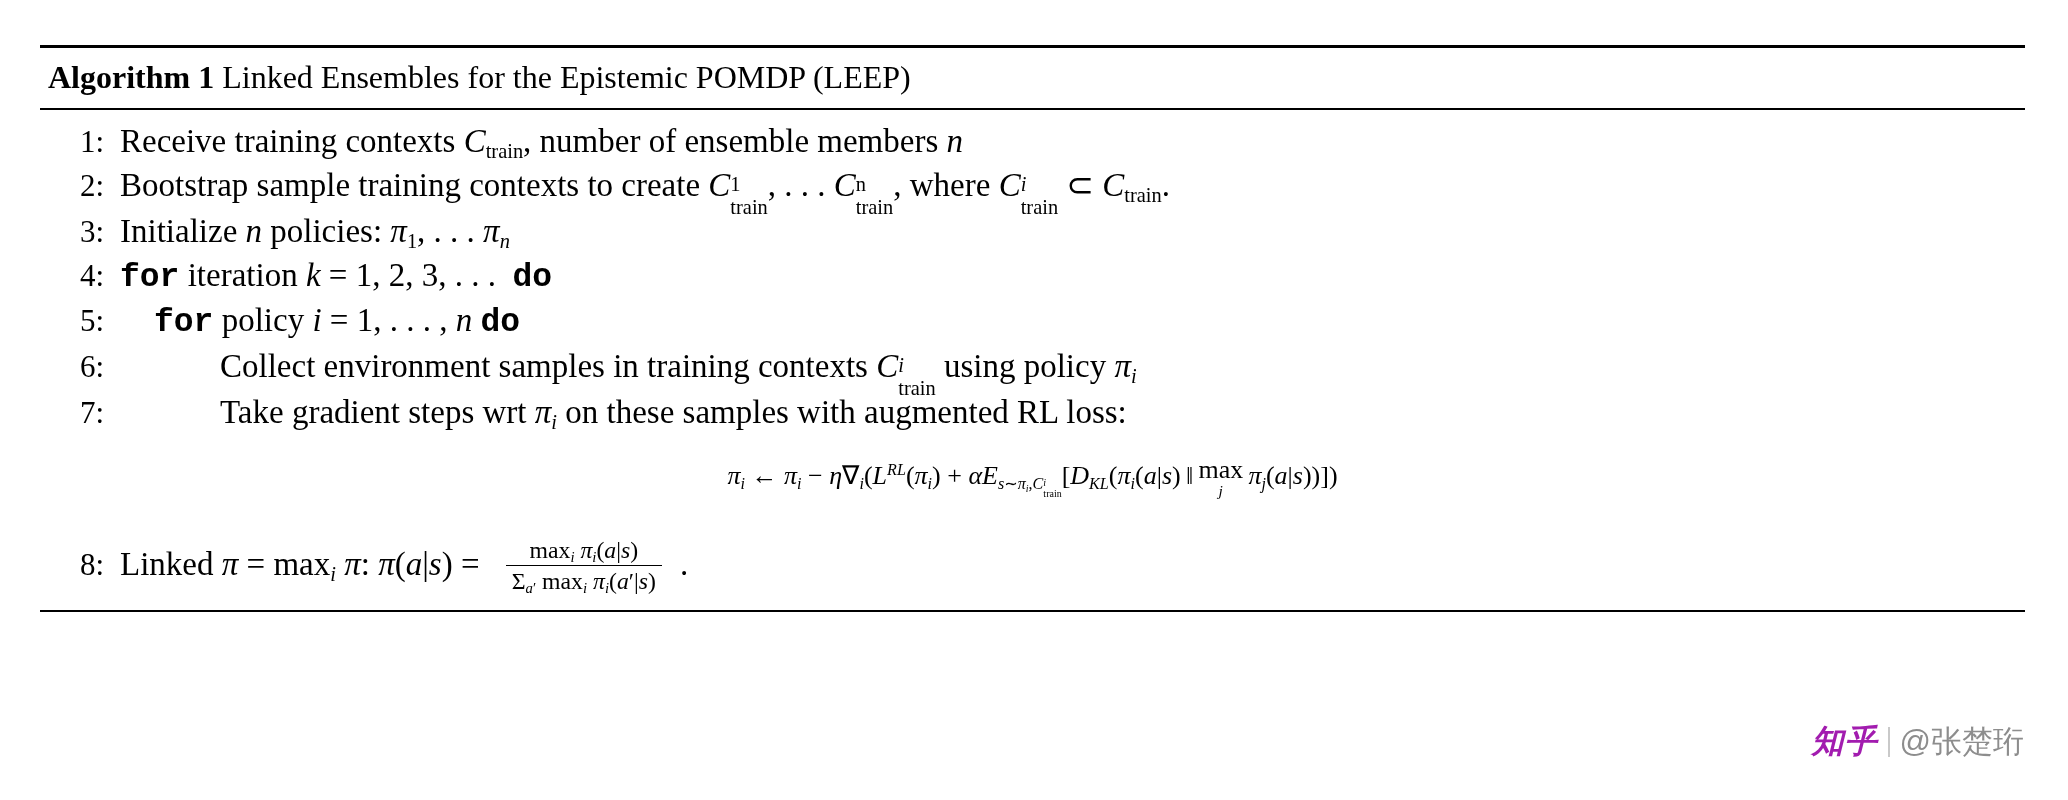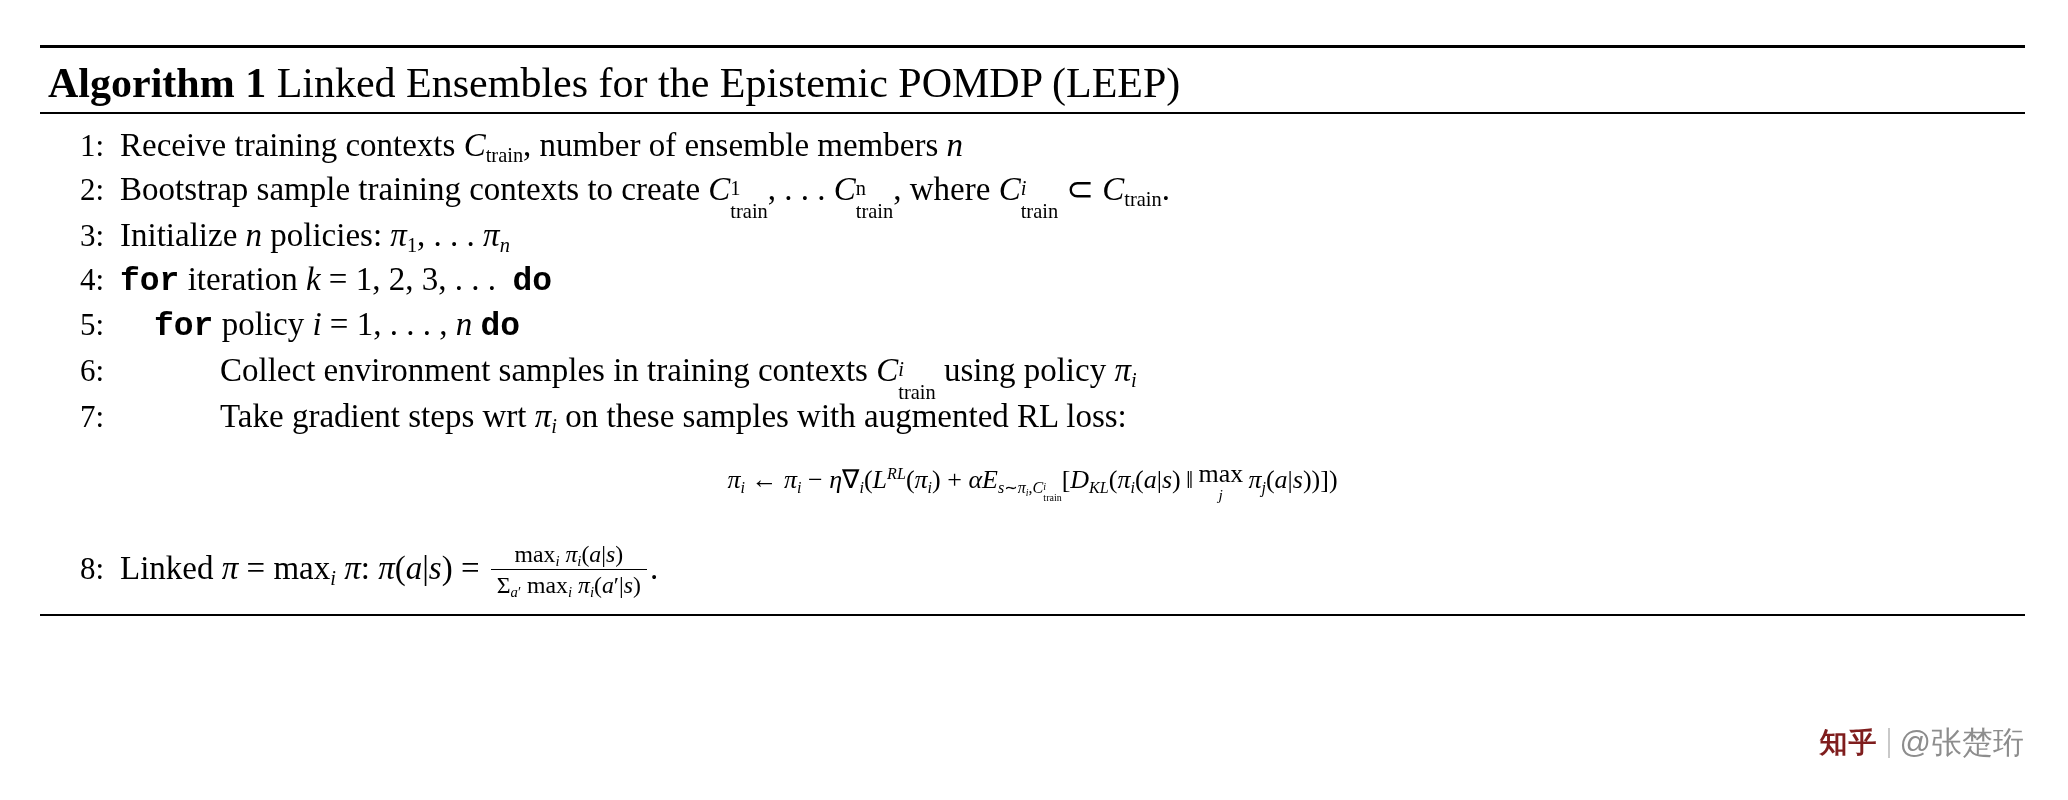--- a/index.html
+++ b/index.html
@@ -26,22 +26,22 @@
   }
   .rule-mid {
     border-top: 2px solid #000;
     width: 100%;
   }
   .rule-bottom {
     border-top: 2px solid #000;
     width: 100%;
   }
   .algo-title {
-    font-size: 42px;
-    padding: 10px 8px 4px 8px;
+    font-size: 32px;
+    padding: 10px 8px 12px 8px;
     line-height: 1.2;
     white-space: nowrap;
   }
   .algo-title .kw {
     font-weight: bold;
   }
   .algo-body {
     padding: 10px 8px 14px 8px;
   }
   .line {
@@ -115,21 +115,21 @@
   .underlabel .ul-sub { font-size: 0.6em; margin-top: 0.06em; }
   .frac {
     display: inline-flex;
     flex-direction: column;
     align-items: center;
     vertical-align: middle;
     font-size: 0.72em;
     line-height: 1.12;
     position: relative;
     top: -0.08em;
-    margin: 0 3px;
+    margin: 0 18px;
   }
   .frac .fr-num {
     padding: 0 6px 1px 6px;
   }
   .frac .fr-den {
     border-top: 1.6px solid #000;
     padding: 2px 6px 0 6px;
     text-align: right;
   }
   .spacer-8 { height: 30px; }
@@ -139,23 +139,24 @@
     bottom: 36px;
     display: flex;
     align-items: center;
     gap: 10px;
     color: #8d8d8d;
     font-size: 31px;
     font-family: "Liberation Sans", sans-serif;
   }
   .wm-logo {
     font-weight: bold;
-    font-size: 28px;
+    font-size: 32px;
     letter-spacing: 1px;
-    color: #7f1d1d;
+    color: #a21caf;
+    font-style: italic;
   }
   .wm-sep {
     width: 2px;
     height: 30px;
     background: #c9c9c9;
     display: inline-block;
   }
 </style>
 </head>
 <body>

